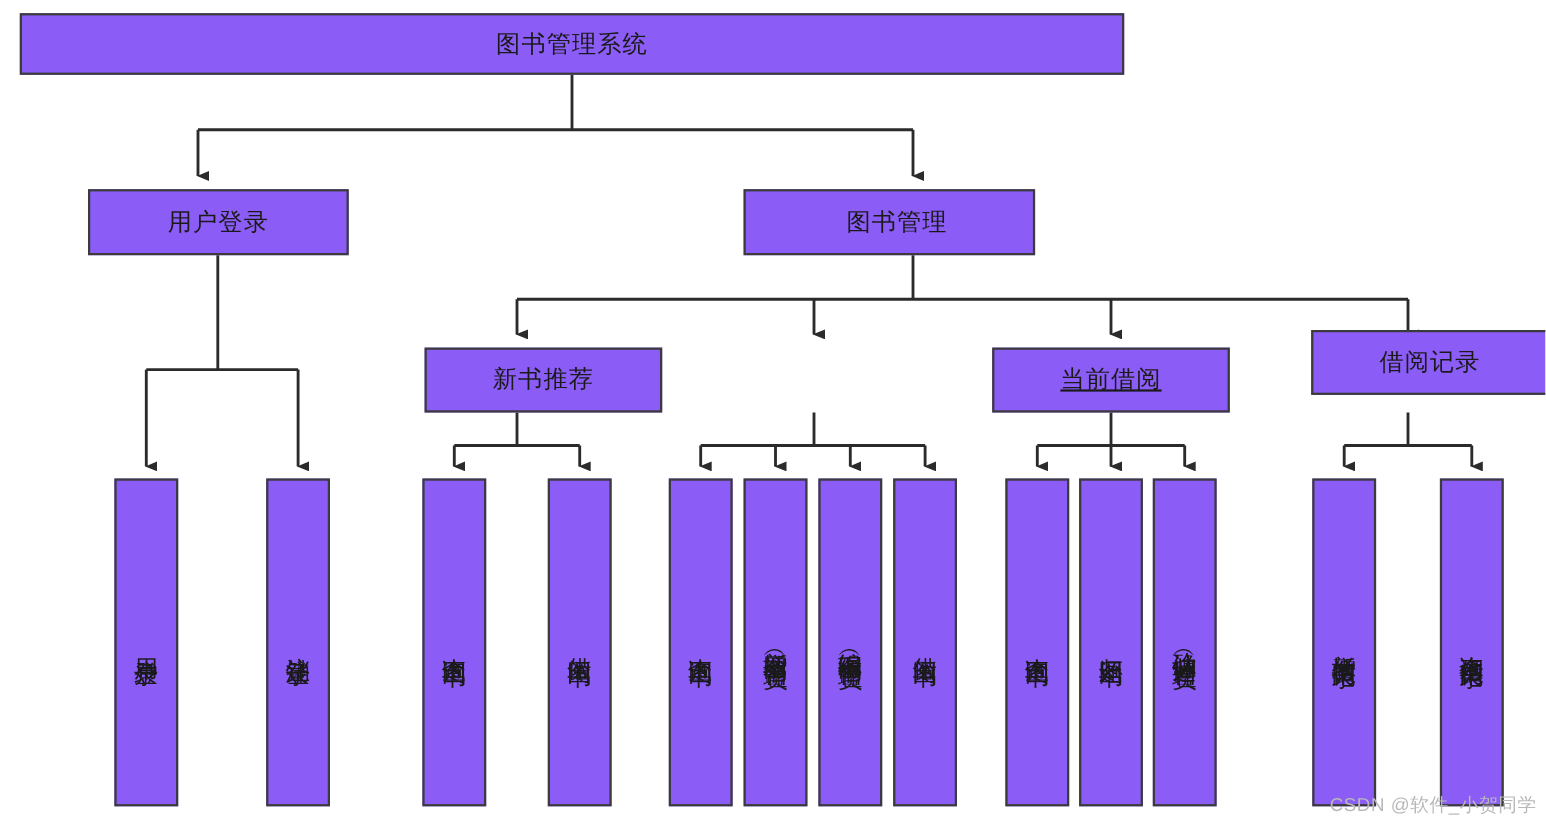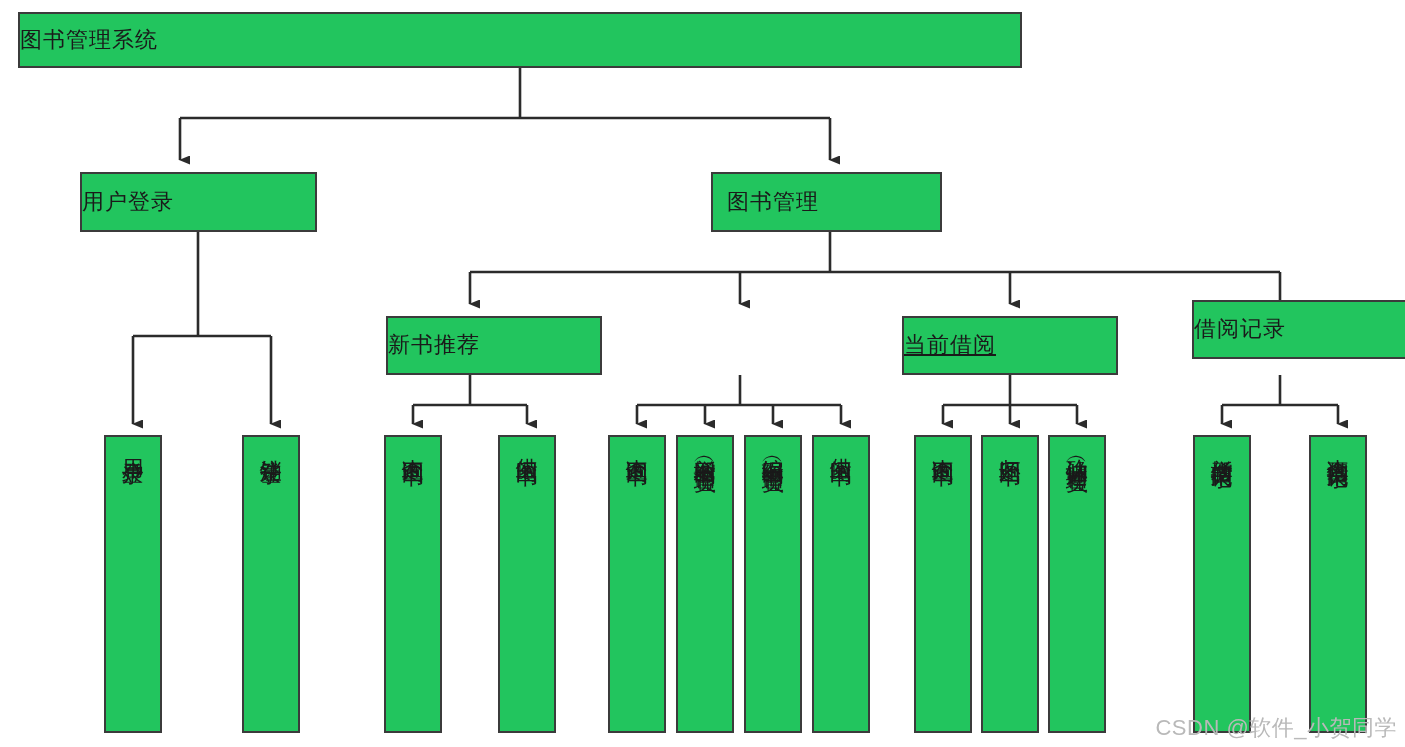--- a/index.html
+++ b/index.html
@@ -21,24 +21,24 @@
     position: absolute;
     left: 0;
     top: 0;
     width: 1405px;
     height: 747px;
   }
   .node {
     position: absolute;
     box-sizing: border-box;
     border: 2.5px solid #3b3b3b;
-    background: #22c55e;
+    background: #8b5cf6;
     display: flex;
     align-items: center;
-    justify-content: flex-start;
+    justify-content: center;
     color: #1a1a1a;
   }
   .node.horiz {
     font-size: 22px;
     letter-spacing: 1px;
     line-height: 1.2;
   }
   .node.vert {
     writing-mode: vertical-rl;
     text-orientation: upright;
@@ -51,21 +51,21 @@
   .node.vert .label {
     writing-mode: vertical-rl;
     text-orientation: upright;
     white-space: normal;
     max-height: 100%;
   }
   .watermark {
     position: absolute;
     right: 8px;
     bottom: 4px;
-    font-size: 22px;
+    font-size: 17px;
     color: #b9b9b9;
     letter-spacing: 0.5px;
     white-space: nowrap;
   }
 </style>
 </head>
 <body>
 
 <div id="canvas">
 
@@ -119,21 +119,21 @@
     </g>
   </svg>
 
   <div class="node horiz" style="left:18px; top:12px; width:1004px; height:56px;">
     <span class="label">图书管理系统</span>
   </div>
 
   <div class="node horiz" style="left:80px; top:172px; width:237px; height:60px;">
     <span class="label">用户登录</span>
   </div>
-  <div class="node horiz" style="left:711px; top:172px; width:231px; height:60px;padding-left:14px;">
+  <div class="node horiz" style="left:676px; top:172px; width:265px; height:60px;padding-left:14px;">
     <span class="label">图书管理</span>
   </div>
 
   <div class="node horiz" style="left:362px; top:316px; width:216px; height:59px;margin-left:24px;">
     <span class="label">新书推荐</span>
   </div>
   <div class="node horiz" style="left:902px; top:316px; width:216px; height:59px;text-decoration:underline;">
     <span class="label">当前借阅</span>
   </div>
   <div class="node horiz" style="left:1172px; top:300px; width:216px; height:59px;margin-left:20px;">

